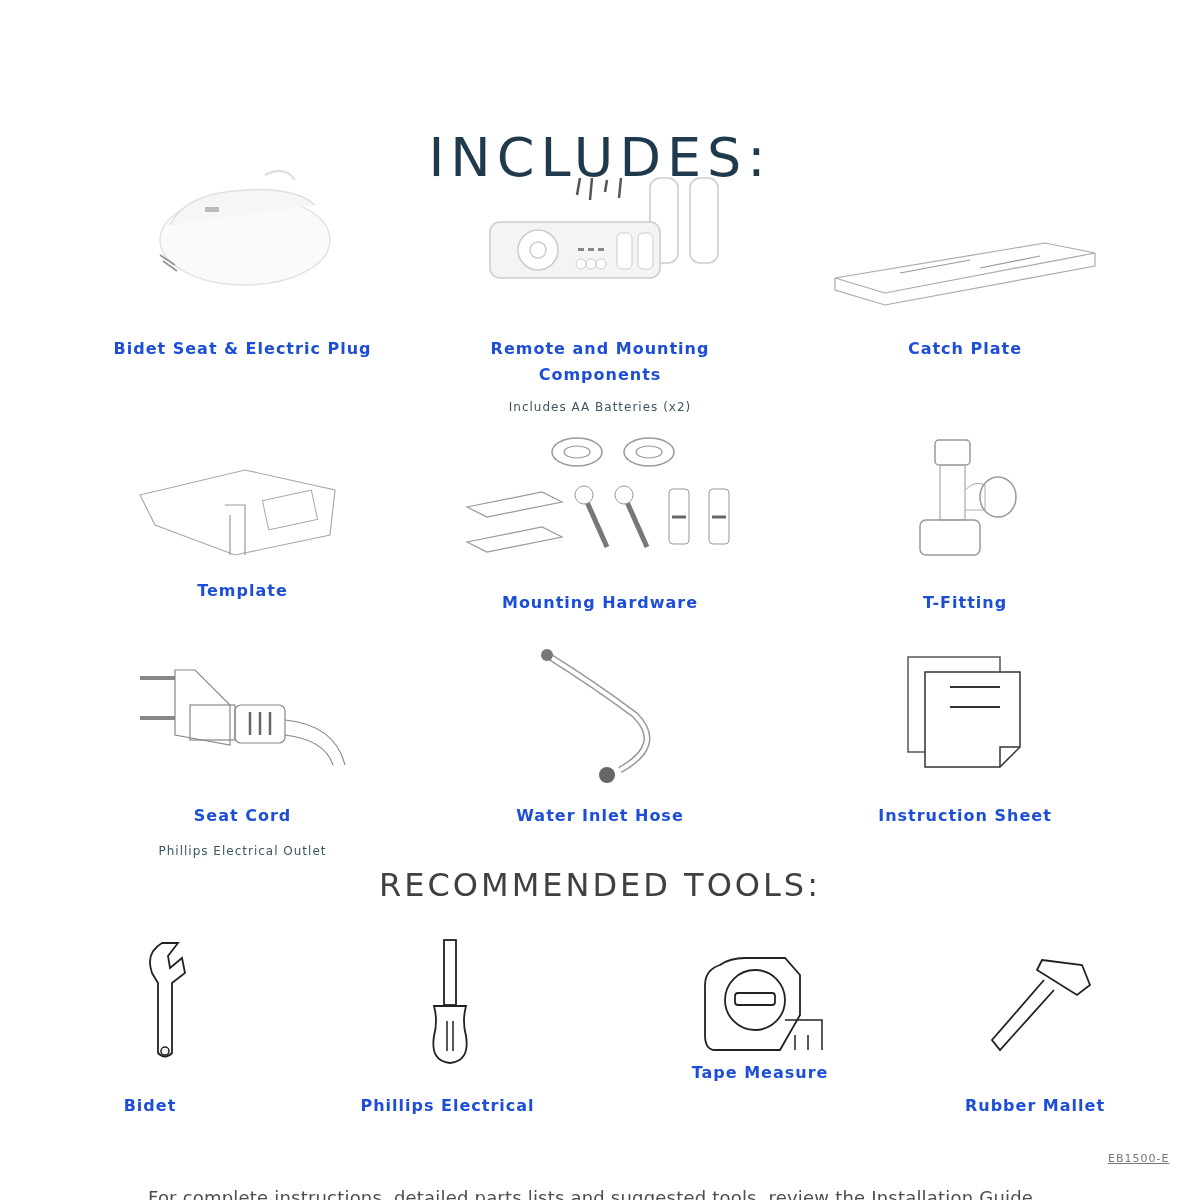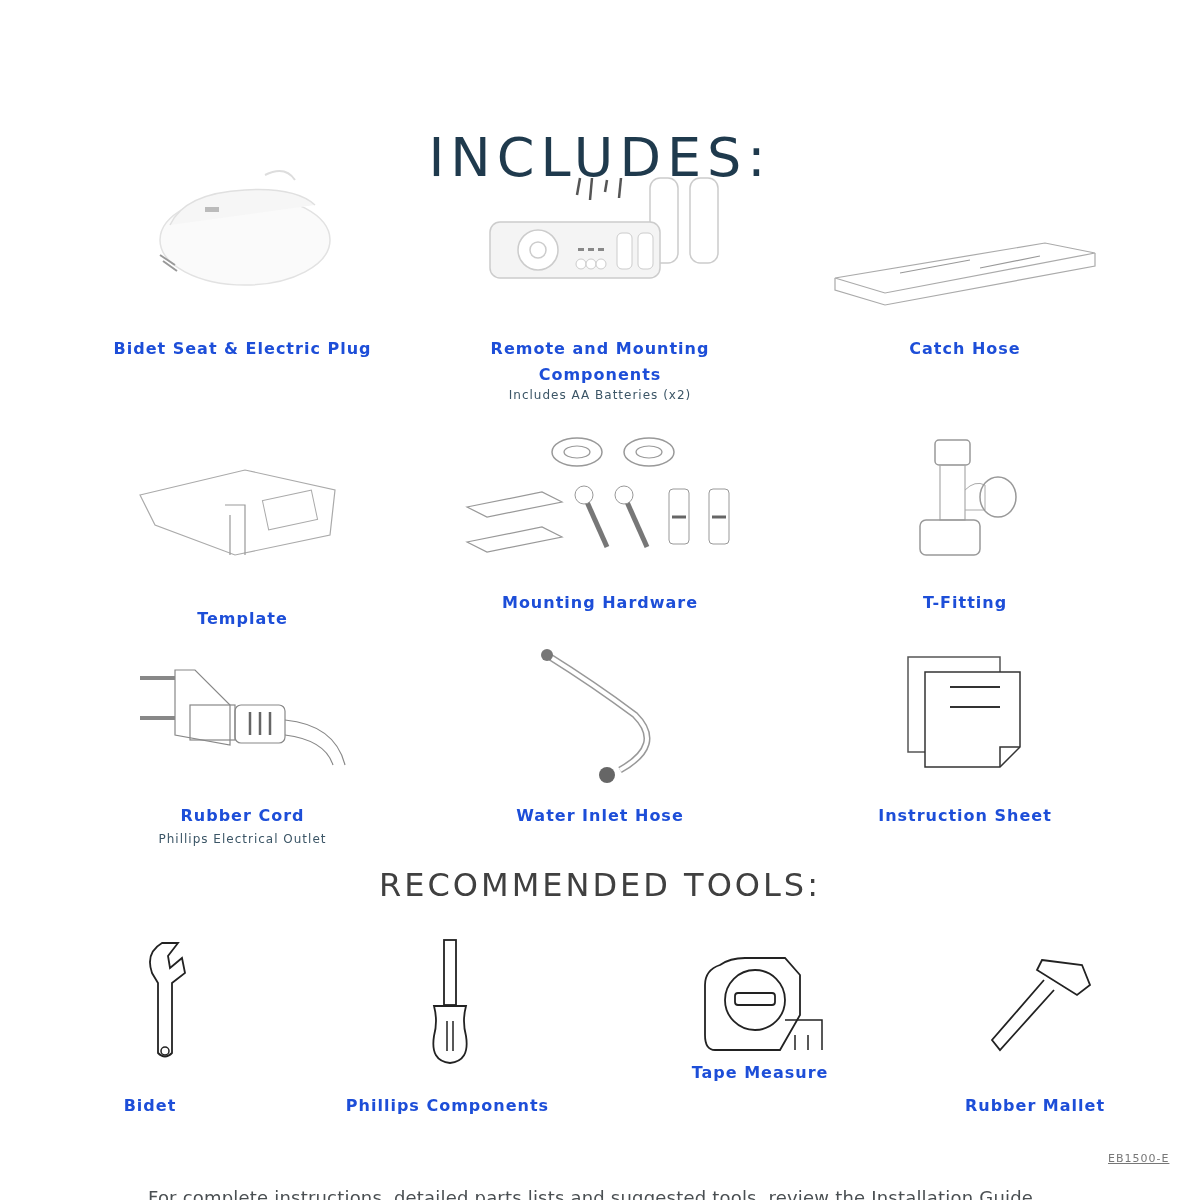--- a/index.html
+++ b/index.html
@@ -5,21 +5,21 @@
   html, body { margin: 0; padding: 0; background: #ffffff; }
   body { width: 1200px; height: 1200px; position: relative; overflow: hidden;
          font-family: "DejaVu Sans", sans-serif; color: #1a1a1a; }
   .heading { position: absolute; left: 0; width: 1200px; text-align: center;
              font-family: "DejaVu Sans", sans-serif; font-weight: normal; }
   .h-main { top: 78px; font-size: 54px; letter-spacing: 6px; color: #1f3a4d; margin-top: 48px; }
   .h-tools { top: 866px; font-size: 32px; letter-spacing: 3px; color: #404040; }
   .item-label { position: absolute; text-align: center; font-weight: bold;
                 font-size: 16px; letter-spacing: 1px; color: #1d4ed8; line-height: 26px; }
   .item-sub { position: absolute; text-align: center; font-size: 12px;
-              letter-spacing: 1px; color: #3b5566; }
+              letter-spacing: 1px; color: #3b5566; margin-top: 12px; }
   svg { position: absolute; overflow: visible; }
   .footer { position: absolute; left: 148px; top: 1147px; font-size: 18px;
             color: #4a4f52; letter-spacing: 0.2px; margin-top: 40px; }
   .code { position: absolute; left: 1108px; top: 1152px; font-size: 11px;
           color: #777; letter-spacing: 1px; text-decoration: underline; }
 </style>
 </head>
 <body>
 
 <div class="heading h-main">INCLUDES:</div>
@@ -59,28 +59,28 @@
     </g>
 </svg>
 <div class="item-label" style="left:470px;top:336px;width:260px">Remote and Mounting Components</div>
 <div class="item-sub" style="left:440px;top:388px;width:320px">Includes AA Batteries (x2)</div>
 
 <svg width="270" height="70" style="left:830px;top:238px">
   <path d="M5 40 L215 5 L265 15 L55 55 Z" fill="none" stroke="#aaa" stroke-width="1.2"></path>
   <path d="M5 40 L5 52 L55 67 L265 28 L265 15" fill="none" stroke="#aaa" stroke-width="1.2"></path>
   <path d="M70 35 L140 22 M150 30 L210 18" stroke="#999" stroke-width="1.2"></path>
 </svg>
-<div class="item-label" style="left:830px;top:336px;width:270px">Catch Hose</div>
+<div class="item-label" style="left:830px;top:336px;width:270px">Catch Plate</div>
 
 <svg width="220" height="100" style="left:135px;top:465px">
   <path d="M5 30 L110 5 L200 25 L195 70 L100 90 L20 60 Z" fill="none" stroke="#aaa" stroke-width="1.2"></path>
   <rect x="130" y="30" width="50" height="30" fill="none" stroke="#aaa" transform="rotate(-12 155 45)"></rect>
   <path d="M90 40 L110 40 L110 90 M95 90 L95 50" fill="none" stroke="#999" stroke-width="1.2"></path>
 </svg>
-<div class="item-label" style="left:80px;top:606px;width:325px">Template</div>
+<div class="item-label" style="left:80px;top:578px;width:325px">Template</div>
 
 <svg width="290" height="130" style="left:462px;top:432px">
   <ellipse cx="115" cy="20" rx="25" ry="14" fill="none" stroke="#999" stroke-width="1.5"></ellipse>
   <ellipse cx="115" cy="20" rx="13" ry="6" fill="none" stroke="#999" stroke-width="1.2"></ellipse>
   <ellipse cx="187" cy="20" rx="25" ry="14" fill="none" stroke="#999" stroke-width="1.5"></ellipse>
   <ellipse cx="187" cy="20" rx="13" ry="6" fill="none" stroke="#999" stroke-width="1.2"></ellipse>
   <path d="M5 75 L80 60 L100 70 L25 85 Z M5 110 L80 95 L100 105 L25 120 Z" fill="none" stroke="#999" stroke-width="1.2"></path>
   <g stroke="#777" stroke-width="5">
       <line x1="125" y1="70" x2="145" y2="115"></line>
       <line x1="165" y1="70" x2="185" y2="115"></line>
@@ -114,21 +114,21 @@
   <path d="M40 0 L60 0 L95 35 L95 75 L40 65 Z" fill="none" stroke="#888" stroke-width="1.2"></path>
   <rect x="55" y="35" width="45" height="35" fill="none" stroke="#888" stroke-width="1.2"></rect>
   <rect x="100" y="35" width="50" height="38" rx="6" fill="none" stroke="#888" stroke-width="1.2"></rect>
   <g stroke="#666" stroke-width="2.5">
       <line x1="115" y1="42" x2="115" y2="65"></line>
       <line x1="125" y1="42" x2="125" y2="65"></line>
       <line x1="135" y1="42" x2="135" y2="65"></line>
     </g>
   <path d="M150 50 Q200 55 210 95 M150 65 Q190 70 198 95" fill="none" stroke="#888" stroke-width="1.2"></path>
 </svg>
-<div class="item-label" style="left:80px;top:803px;width:325px">Rubber Cord</div>
+<div class="item-label" style="left:80px;top:803px;width:325px">Seat Cord</div>
 <div class="item-sub" style="left:80px;top:832px;width:325px">Phillips Electrical Outlet</div>
 
 <svg width="130" height="140" style="left:535px;top:645px">
   <path d="M12 10 Q60 40 100 70 Q130 100 85 125" fill="none" stroke="#999" stroke-width="7"></path>
   <path d="M12 10 Q60 40 100 70 Q130 100 85 125" fill="none" stroke="#fff" stroke-width="4"></path>
   <circle cx="12" cy="10" r="6" fill="#777"></circle>
   <circle cx="72" cy="130" r="8" fill="#666"></circle>
 </svg>
 <div class="item-label" style="left:470px;top:803px;width:260px">Water Inlet Hose</div>
 
@@ -146,21 +146,21 @@
   <path d="M22 5 Q5 15 12 35 L18 45 L18 115 Q25 122 32 115 L32 45 L45 35 L42 20 L30 30 L28 18 L38 5 Z" fill="none" stroke="#222" stroke-width="1.8"></path>
   <circle cx="25" cy="113" r="4" fill="none" stroke="#222" stroke-width="1.5"></circle>
 </svg>
 <div class="item-label" style="left:80px;top:1093px;width:140px">Bidet</div>
 
 <svg width="60" height="130" style="left:420px;top:936px">
   <rect x="24" y="4" width="12" height="65" fill="none" stroke="#222" stroke-width="1.8"></rect>
   <path d="M14 70 L46 70 Q42 85 46 100 Q50 125 30 127 Q10 125 14 100 Q18 85 14 70 Z" fill="none" stroke="#222" stroke-width="1.8"></path>
   <path d="M27 85 L27 115 M33 85 L33 115" stroke="#222" stroke-width="1.5"></path>
 </svg>
-<div class="item-label" style="left:320px;top:1093px;width:255px">Phillips Components</div>
+<div class="item-label" style="left:320px;top:1093px;width:255px">Phillips Electrical</div>
 
 <svg width="125" height="95" style="left:700px;top:955px">
   <path d="M20 10 Q30 3 45 3 L85 3 L100 20 L100 60 L80 95 L15 95 Q5 95 5 80 L5 30 Q5 15 20 10 Z" fill="none" stroke="#222" stroke-width="1.8"></path>
   <circle cx="55" cy="45" r="30" fill="none" stroke="#222" stroke-width="1.8"></circle>
   <rect x="35" y="38" width="40" height="12" rx="3" fill="none" stroke="#222" stroke-width="1.8"></rect>
   <path d="M85 65 L122 65 L122 95 M95 80 L95 95 M108 80 L108 95" fill="none" stroke="#222" stroke-width="1.5"></path>
 </svg>
 <div class="item-label" style="left:670px;top:1060px;width:180px">Tape Measure</div>
 
 <svg width="110" height="100" style="left:982px;top:955px">

